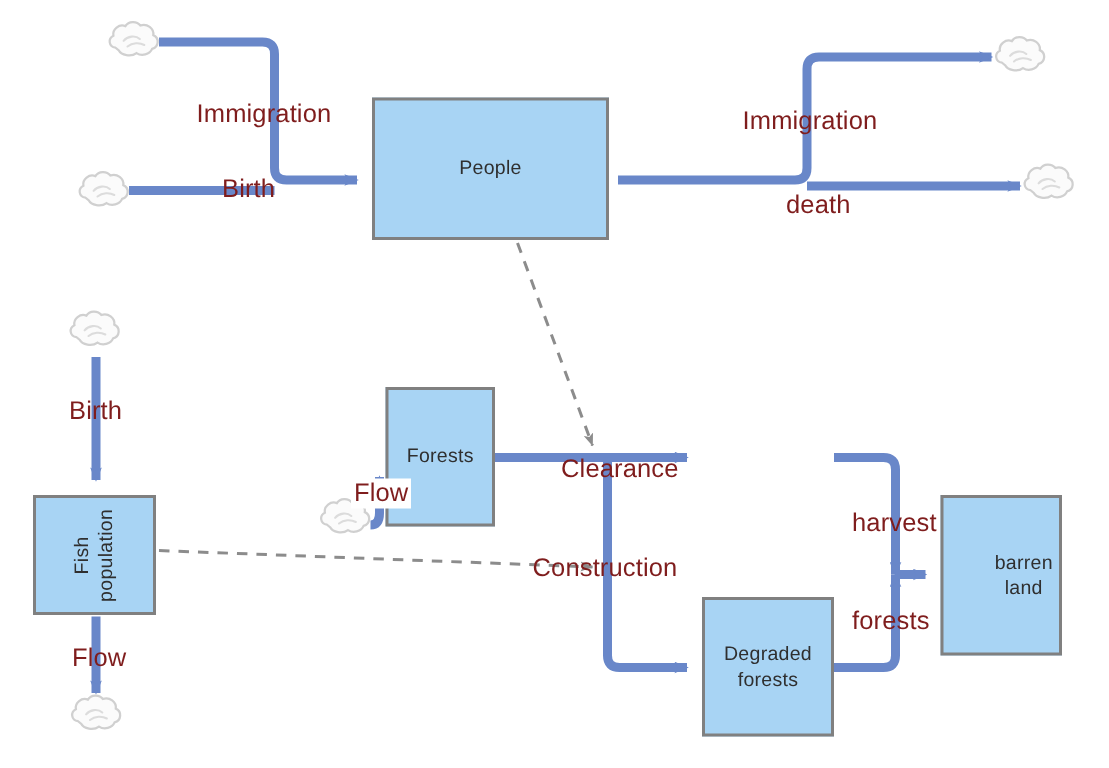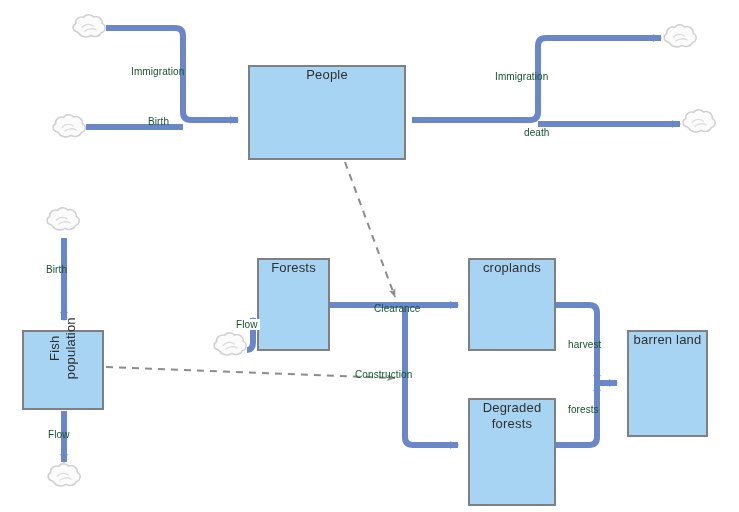--- a/index.html
+++ b/index.html
@@ -23,41 +23,41 @@
     top: 0;
     width: 739px;
     height: 512px;
   }
   .stock-box {
     position: absolute;
     background: #a8d4f4;
     border: 2px solid #808080;
     box-sizing: border-box;
     display: flex;
-    align-items: flex-start;
+    align-items: center;
     justify-content: center;
     z-index: 3;
   }
   .stock-label {
     color: #2f2f2f;
     font-size: 13px;
     font-family: "Liberation Sans", sans-serif;
     text-align: center;
     line-height: 1.25;
     white-space: pre-line;
     letter-spacing: 0.2px;
   }
   .stock-label.vertical {
     transform: rotate(-90deg);
     white-space: pre-line;
   }
   .flow-label {
     position: absolute;
-    color: #14532d;
-    font-size: 10px;
+    color: #7f1d1d;
+    font-size: 17px;
     font-family: "Liberation Sans", sans-serif;
     white-space: nowrap;
     z-index: 6;
     letter-spacing: 0.1px;
   }
   .flow-label.boxed {
     background: #ffffff;
     padding: 0 2px;
   }
 </style>
@@ -137,30 +137,27 @@
 
   <div class="stock-box" style="left:22px;top:330px;width:82px;height:80px;">
     <span class="stock-label vertical">Fish
 population</span>
   </div>
 
   <div class="stock-box" style="left:257px;top:258px;width:73px;height:93px;">
     <span class="stock-label">Forests</span>
   </div>
 
-  <div class="stock-box" style="left:468px;top:258px;width:88px;height:93px;">
-    <span class="stock-label">croplands</span>
-  </div>
 
-  <div class="stock-box" style="left:468px;top:398px;width:88px;height:108px;">
+  <div class="stock-box" style="left:468px;top:398px;width:88px;height:93px;">
     <span class="stock-label">Degraded
 forests</span>
   </div>
 
-  <div class="stock-box" style="left:627px;top:330px;width:81px;height:107px;">
+  <div class="stock-box" style="left:627px;top:330px;width:81px;height:107px;padding-left:30px;">
     <span class="stock-label">barren land</span>
   </div>
 
   <div class="flow-label" style="left:131px;top:66px;">Immigration</div>
   <div class="flow-label" style="left:148px;top:116px;">Birth</div>
   <div class="flow-label" style="left:495px;top:71px;">Immigration</div>
   <div class="flow-label" style="left:524px;top:127px;">death</div>
   <div class="flow-label" style="left:46px;top:264px;">Birth</div>
   <div class="flow-label" style="left:48px;top:429px;">Flow</div>
   <div class="flow-label boxed" style="left:234px;top:319px;">Flow</div>

